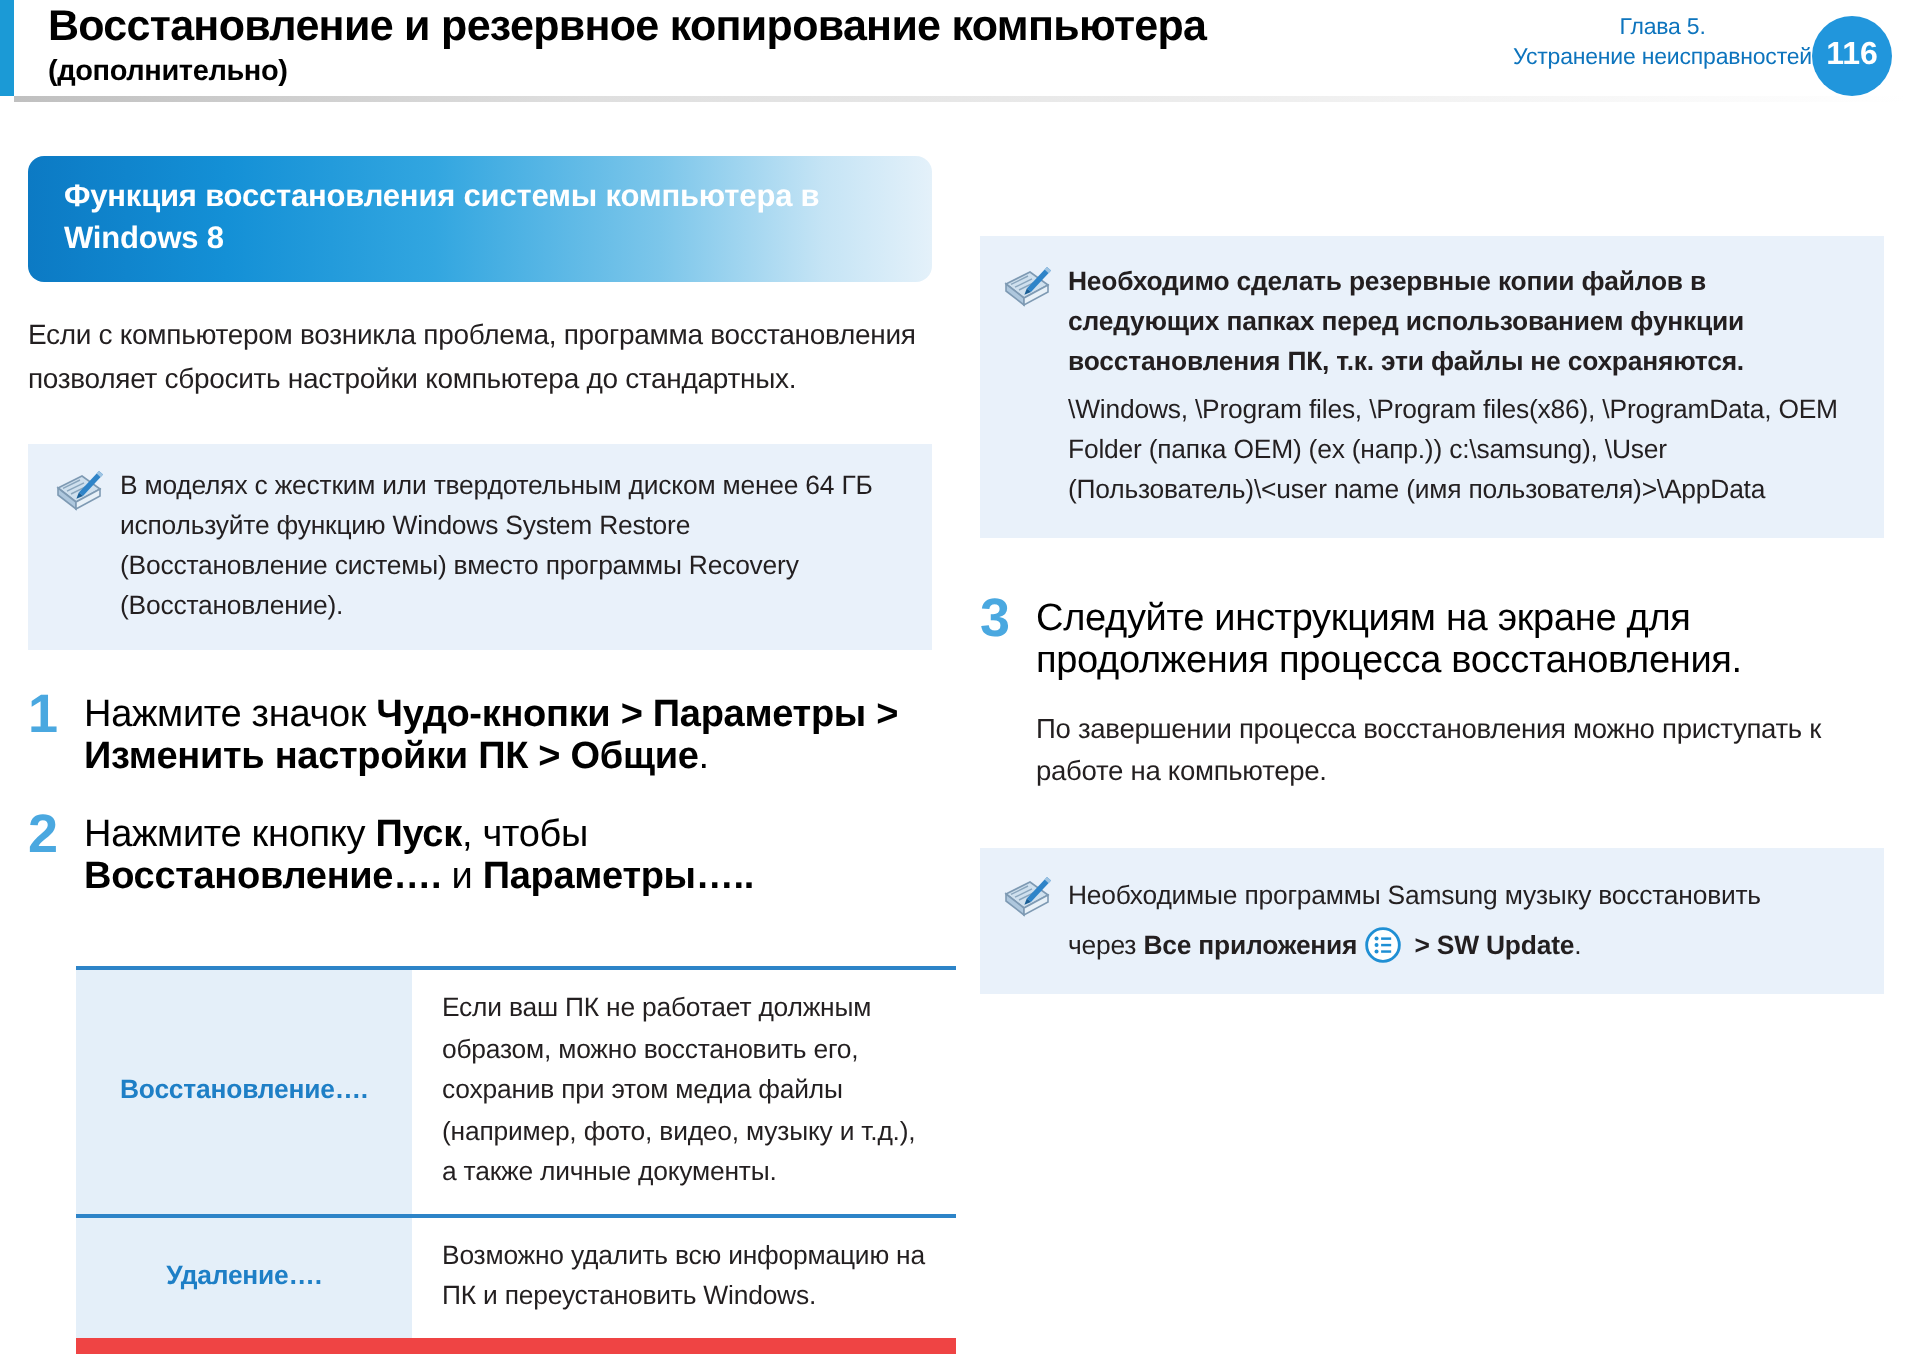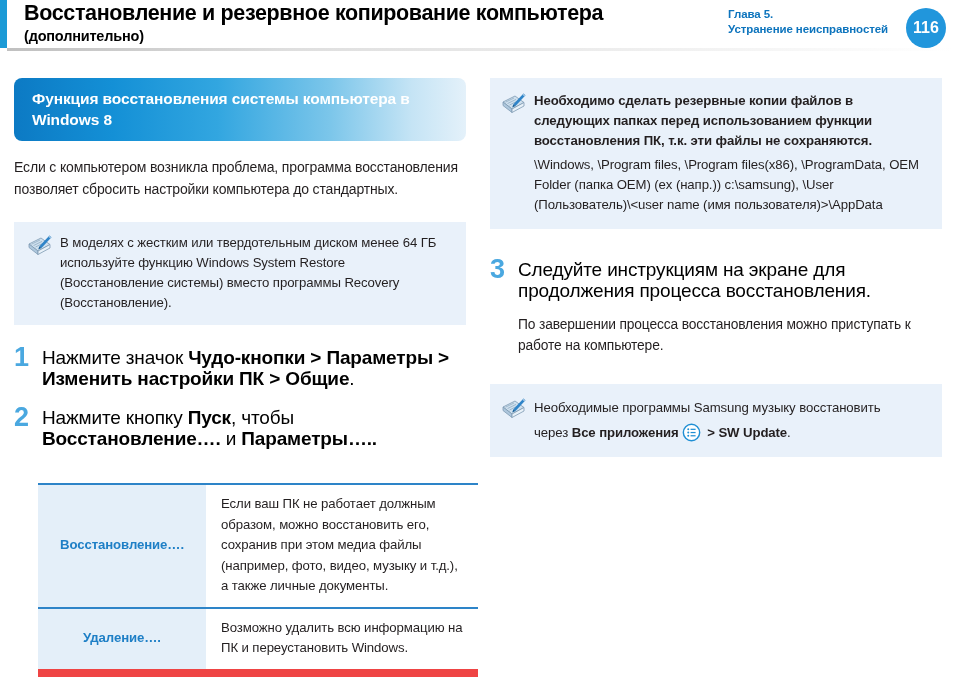--- a/index.html
+++ b/index.html
@@ -48,25 +48,25 @@
   .header-subtitle {
     font-size: 14.5px;
     font-weight: bold;
     letter-spacing: -0.2px;
     line-height: 20px;
     color: #000000;
     margin-top: 0px;
   }
   .header-right {
     position: absolute;
-    right: 66px;
+    right: 48px;
     top: 7px;
-    text-align: left;
+    text-align: center;
     color: #0d74bd;
-    font-weight: bold;
+    font-weight: normal;
   }
   .header-chapter {
     font-size: 11.5px;
     line-height: 15px;
     letter-spacing: -0.1px;
   }
   .header-section {
     font-size: 11.5px;
     line-height: 15px;
     letter-spacing: -0.1px;
@@ -307,21 +307,21 @@
           <td class="cell-label">Удаление….</td>
           <td class="cell-desc">Возможно удалить всю информацию на ПК и переустановить Windows.</td>
         </tr>
       </tbody>
     </table>
 
   </div>
 
   <div class="col col-right">
 
-    <div class="note-box" style="padding:13px 14px 14px 12px;">
+    <div class="note-box" style="padding:13px 14px 14px 12px;margin-top:40px;">
       <span class="note-icon">
         <svg viewBox="0 0 24 22" width="24" height="22">
           <polygon points="1,9 13,3 22,9.5 10,16" fill="#cfe0ee" stroke="#7e9ab3" stroke-width="0.8"></polygon>
           <polygon points="1,9 1,12.5 10,19.5 10,16" fill="#aec7dd" stroke="#7e9ab3" stroke-width="0.8"></polygon>
           <polygon points="10,16 10,19.5 22,13 22,9.5" fill="#e8f1f8" stroke="#7e9ab3" stroke-width="0.8"></polygon>
           <line x1="3.5" y1="9.2" x2="12" y2="5" stroke="#8aa6bd" stroke-width="0.7"></line>
           <line x1="5.5" y1="10.6" x2="14" y2="6.4" stroke="#8aa6bd" stroke-width="0.7"></line>
           <line x1="7.5" y1="12" x2="16" y2="7.8" stroke="#8aa6bd" stroke-width="0.7"></line>
           <polygon points="21.5,0.5 23.5,2.3 13.5,13 11.4,11.2" fill="#2f84c8"></polygon>
           <polygon points="11.4,11.2 13.5,13 10.2,14.4" fill="#1a5f96"></polygon>

